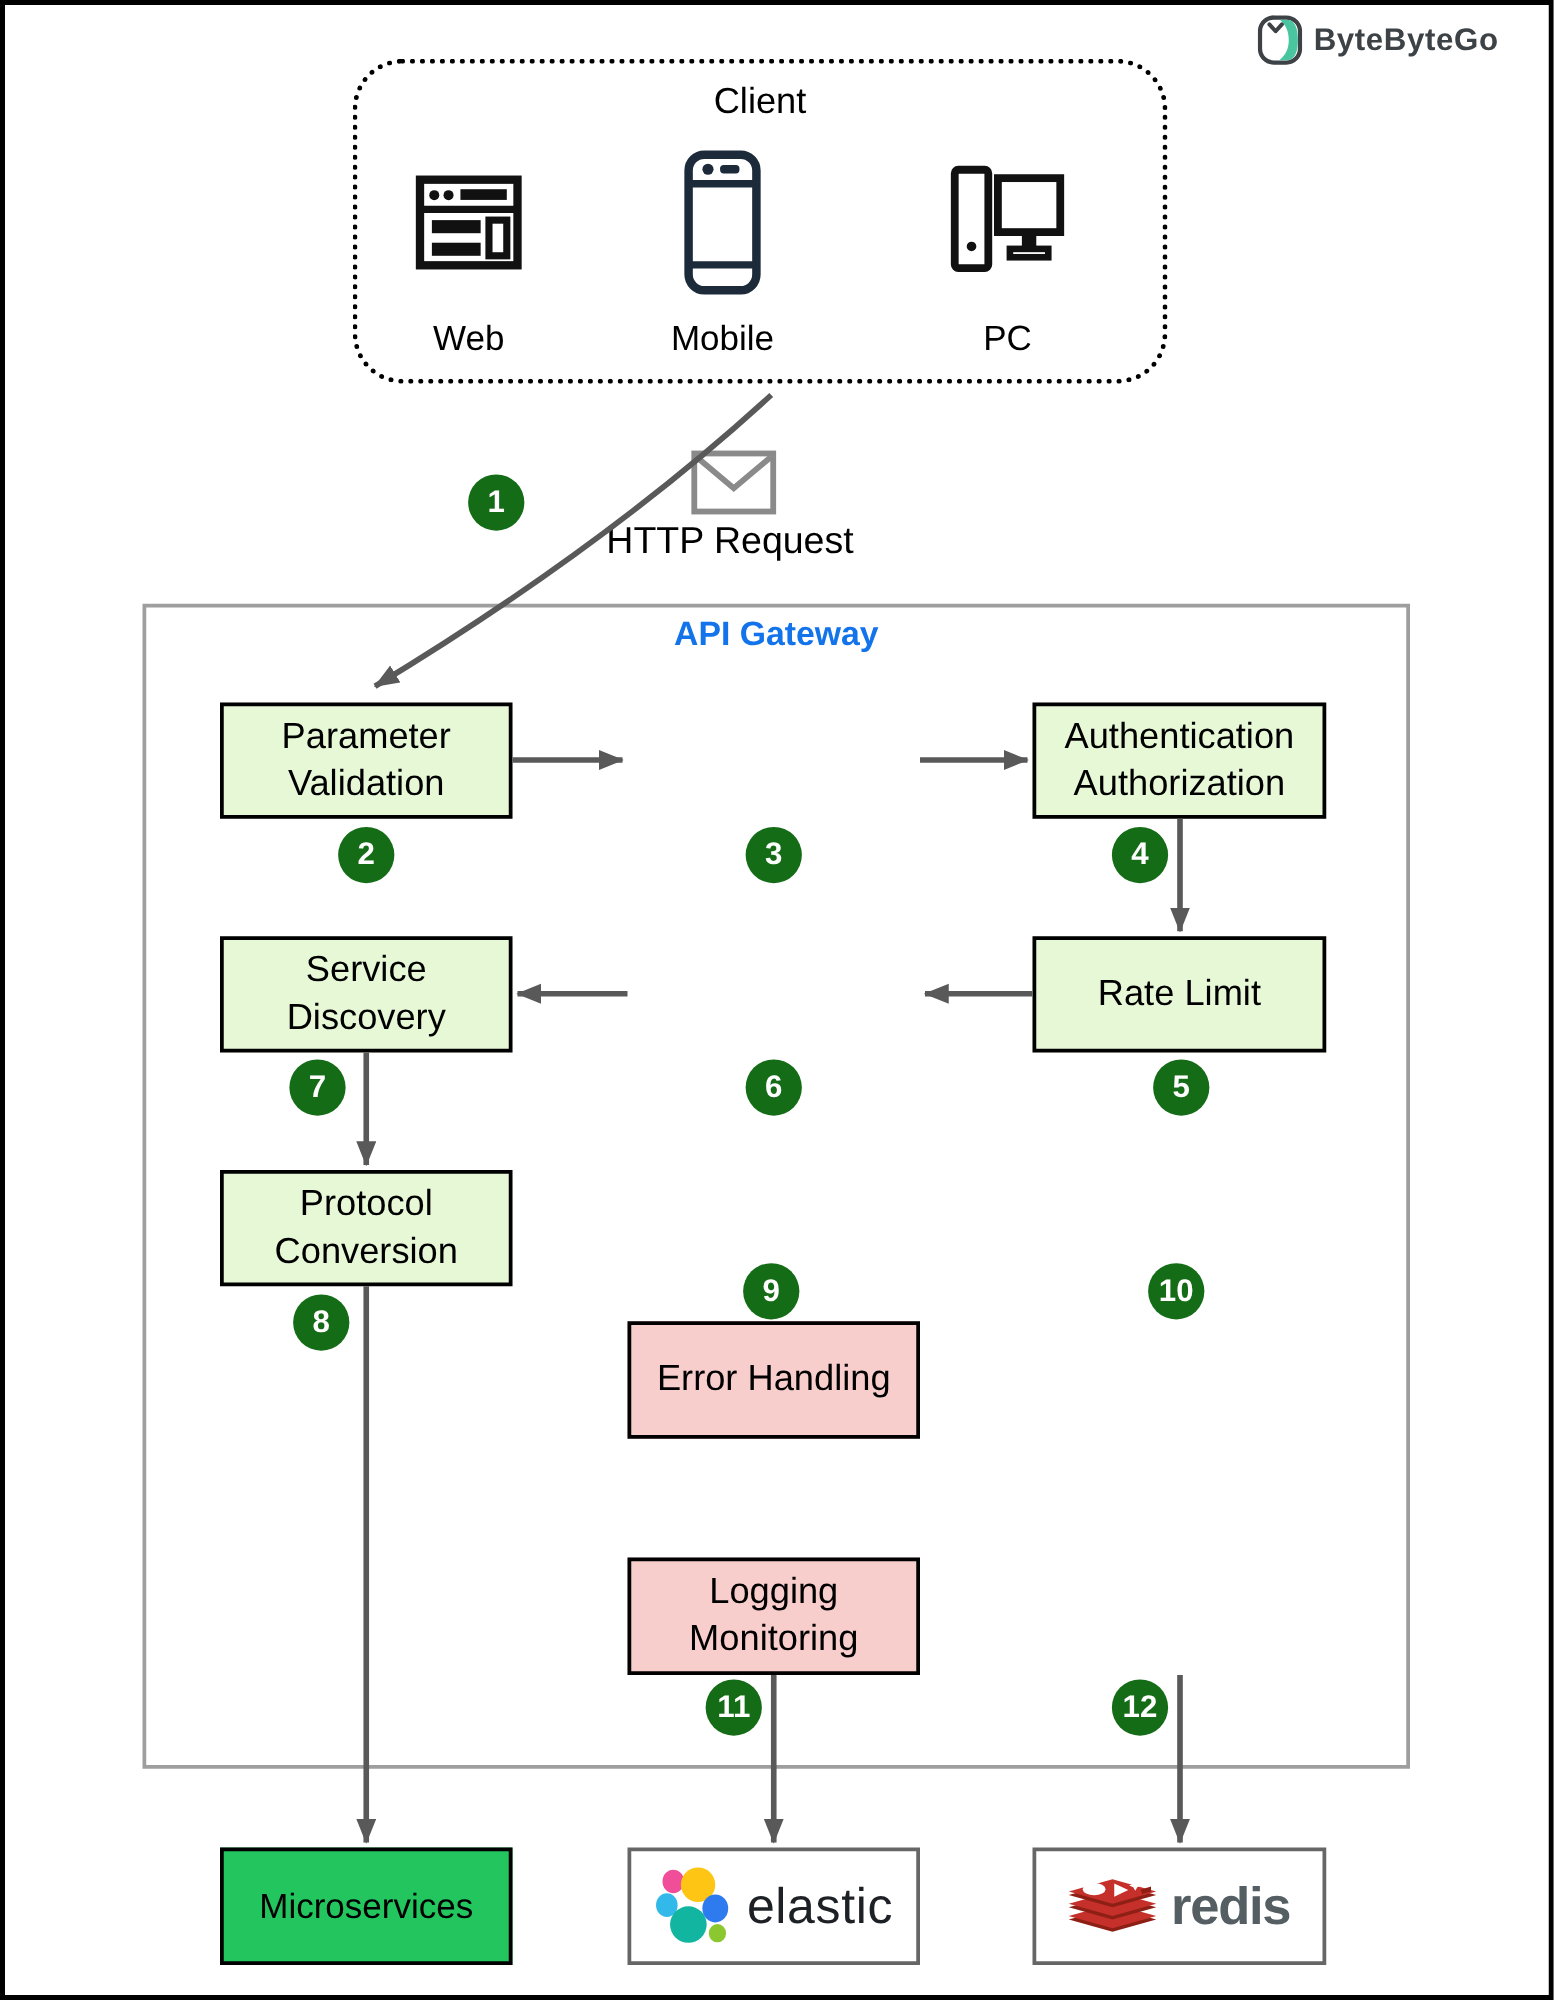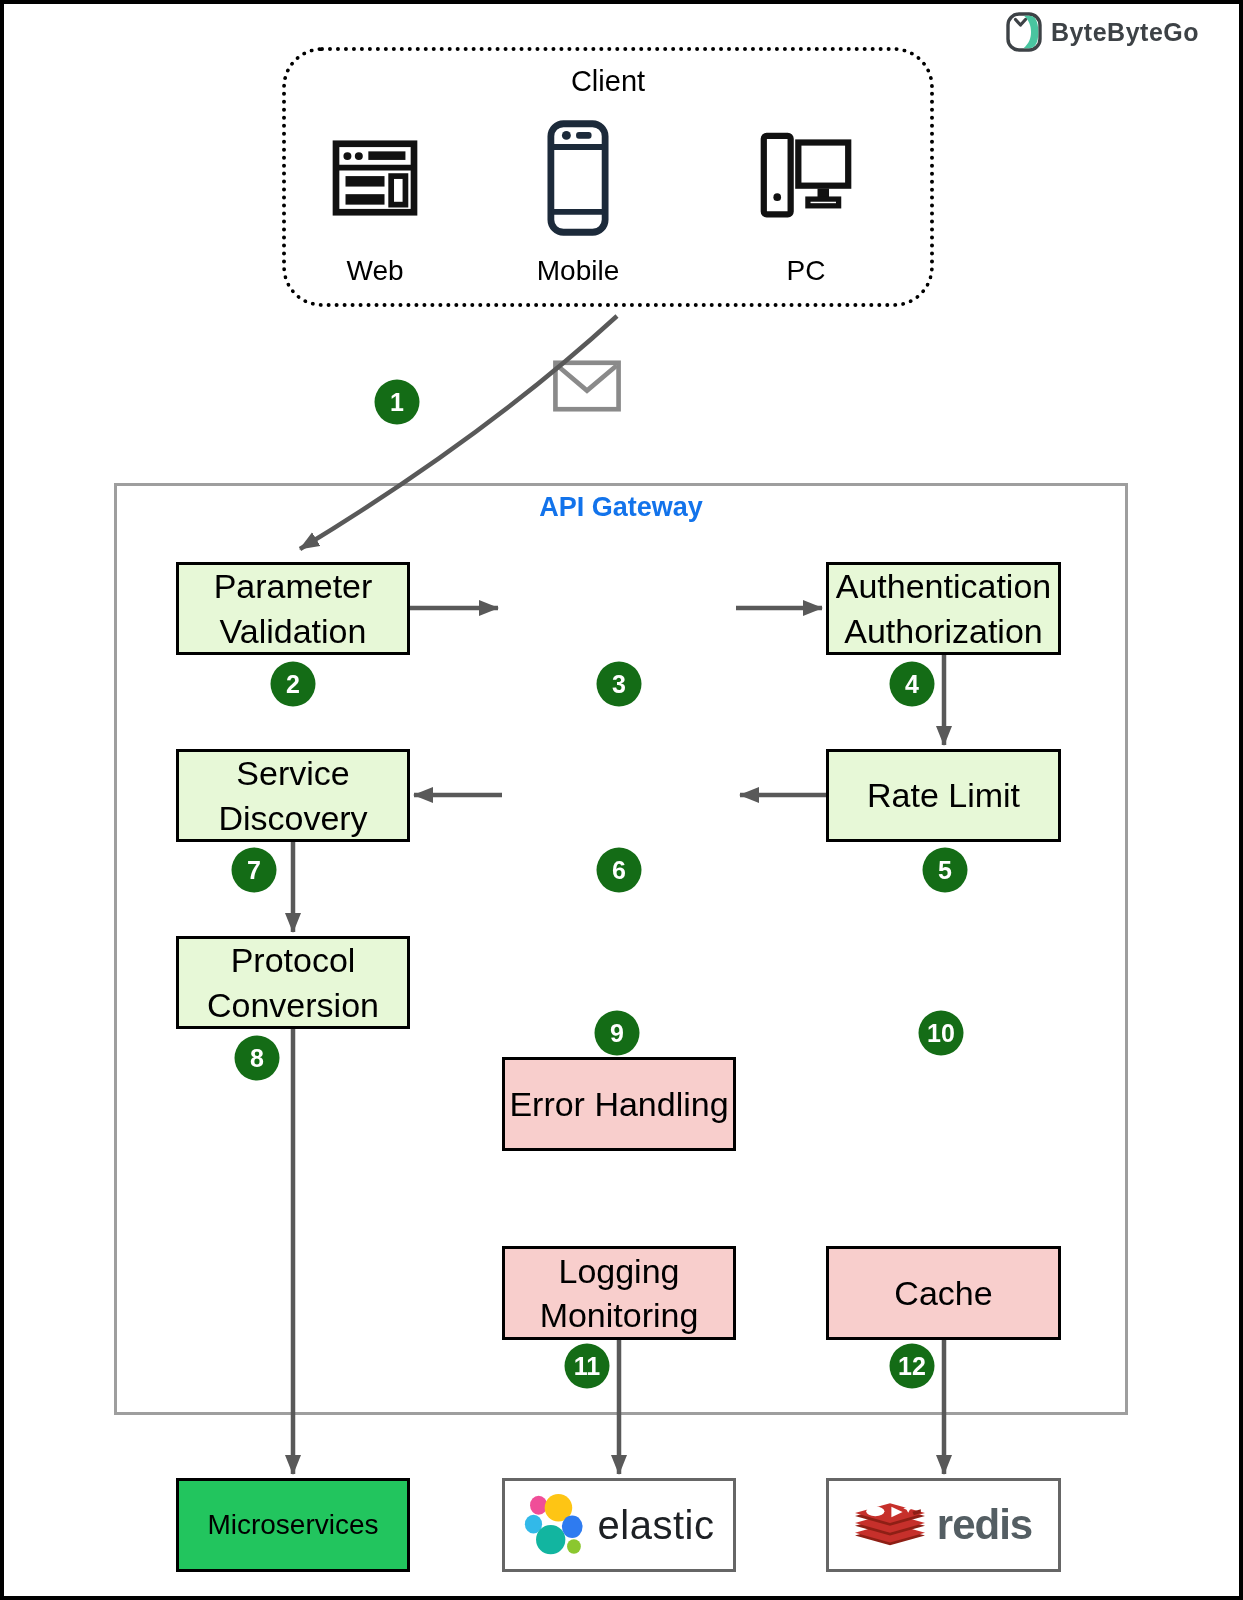--- a/index.html
+++ b/index.html
@@ -30,21 +30,21 @@
     box-sizing:border-box; border:3px solid #9e9e9e; background:#fff;
   }
   .gateway-title{
     position:absolute; left:110px; top:488px; width:1014px; text-align:center;
     font-size:27px; font-weight:bold; color:#1273eb;
   }
   
   .node{
     position:absolute; box-sizing:border-box; border:3px solid #000;
     display:flex; align-items:center; justify-content:center; text-align:center;
-    font-size:34px; line-height:1.3; white-space:pre-line; z-index:2;
+    font-size:29px; line-height:1.3; white-space:pre-line; z-index:2;
   }
   .node.green{background:#e7f8d7;}
   .node.pink{background:#f8cecc;}
   .node.blue{background:#22c55e;}
   .backend{
     position:absolute; box-sizing:border-box; border:3px solid #666;
     background:#fff; display:flex; align-items:center; justify-content:center;
     gap:12px; z-index:2;
   }
   .elastic-word{font-size:40px; color:#1d2024; letter-spacing:.5px;}
@@ -118,37 +118,37 @@
       <div class="device-label">PC</div>
     </div>
   </div>
 
   <div class="envelope">
     <svg width="72" height="52" viewBox="0 0 74 56">
       <rect x="3" y="3" width="68" height="50" fill="#fff" stroke="#8a8a8a" stroke-width="5"></rect>
       <path d="M5 6 L37 33 L69 6" fill="none" stroke="#8a8a8a" stroke-width="5"></path>
     </svg>
   </div>
+  <div class="http-label">HTTP Request</div>
 
   <div class="gateway"></div>
   <div class="gateway-title">API Gateway</div>
 
   <div class="node green" style="left:172px; top:558px; width:234px; height:93px;">Parameter
 Validation</div>
   <div class="node green" style="left:822px; top:558px; width:235px; height:93px;">Authentication
 Authorization</div>
   <div class="node green" style="left:822px; top:745px; width:235px; height:93px;">Rate Limit</div>
   <div class="node green" style="left:172px; top:745px; width:234px; height:93px;">Service
 Discovery</div>
   <div class="node green" style="left:172px; top:932px; width:234px; height:93px;">Protocol
 Conversion</div>
   <div class="node pink" style="left:498px; top:1053px; width:234px; height:94px;">Error Handling</div>
   <div class="node pink" style="left:498px; top:1242px; width:234px; height:94px;">Logging
 Monitoring</div>
-  <div class="node pink" style="left:822px; top:1242px; width:235px; height:94px;">Cache</div>
 
   <div class="node blue" style="left:172px; top:1474px; width:234px; height:94px; font-size:28px;">Microservices</div>
 
   <div class="backend" style="left:498px; top:1474px; width:234px; height:94px;">
     <svg width="62" height="66" viewBox="0 0 72 76">
       <ellipse cx="17" cy="15" rx="10" ry="11" fill="#f04e98"></ellipse>
       <circle cx="40" cy="18" r="16" fill="#fec514"></circle>
       <ellipse cx="11" cy="37" rx="10" ry="11" fill="#32b9e9"></ellipse>
       <circle cx="31" cy="55" r="17" fill="#12b5a0"></circle>
       <ellipse cx="56" cy="40" rx="12" ry="13" fill="#2e7bf0"></ellipse>

